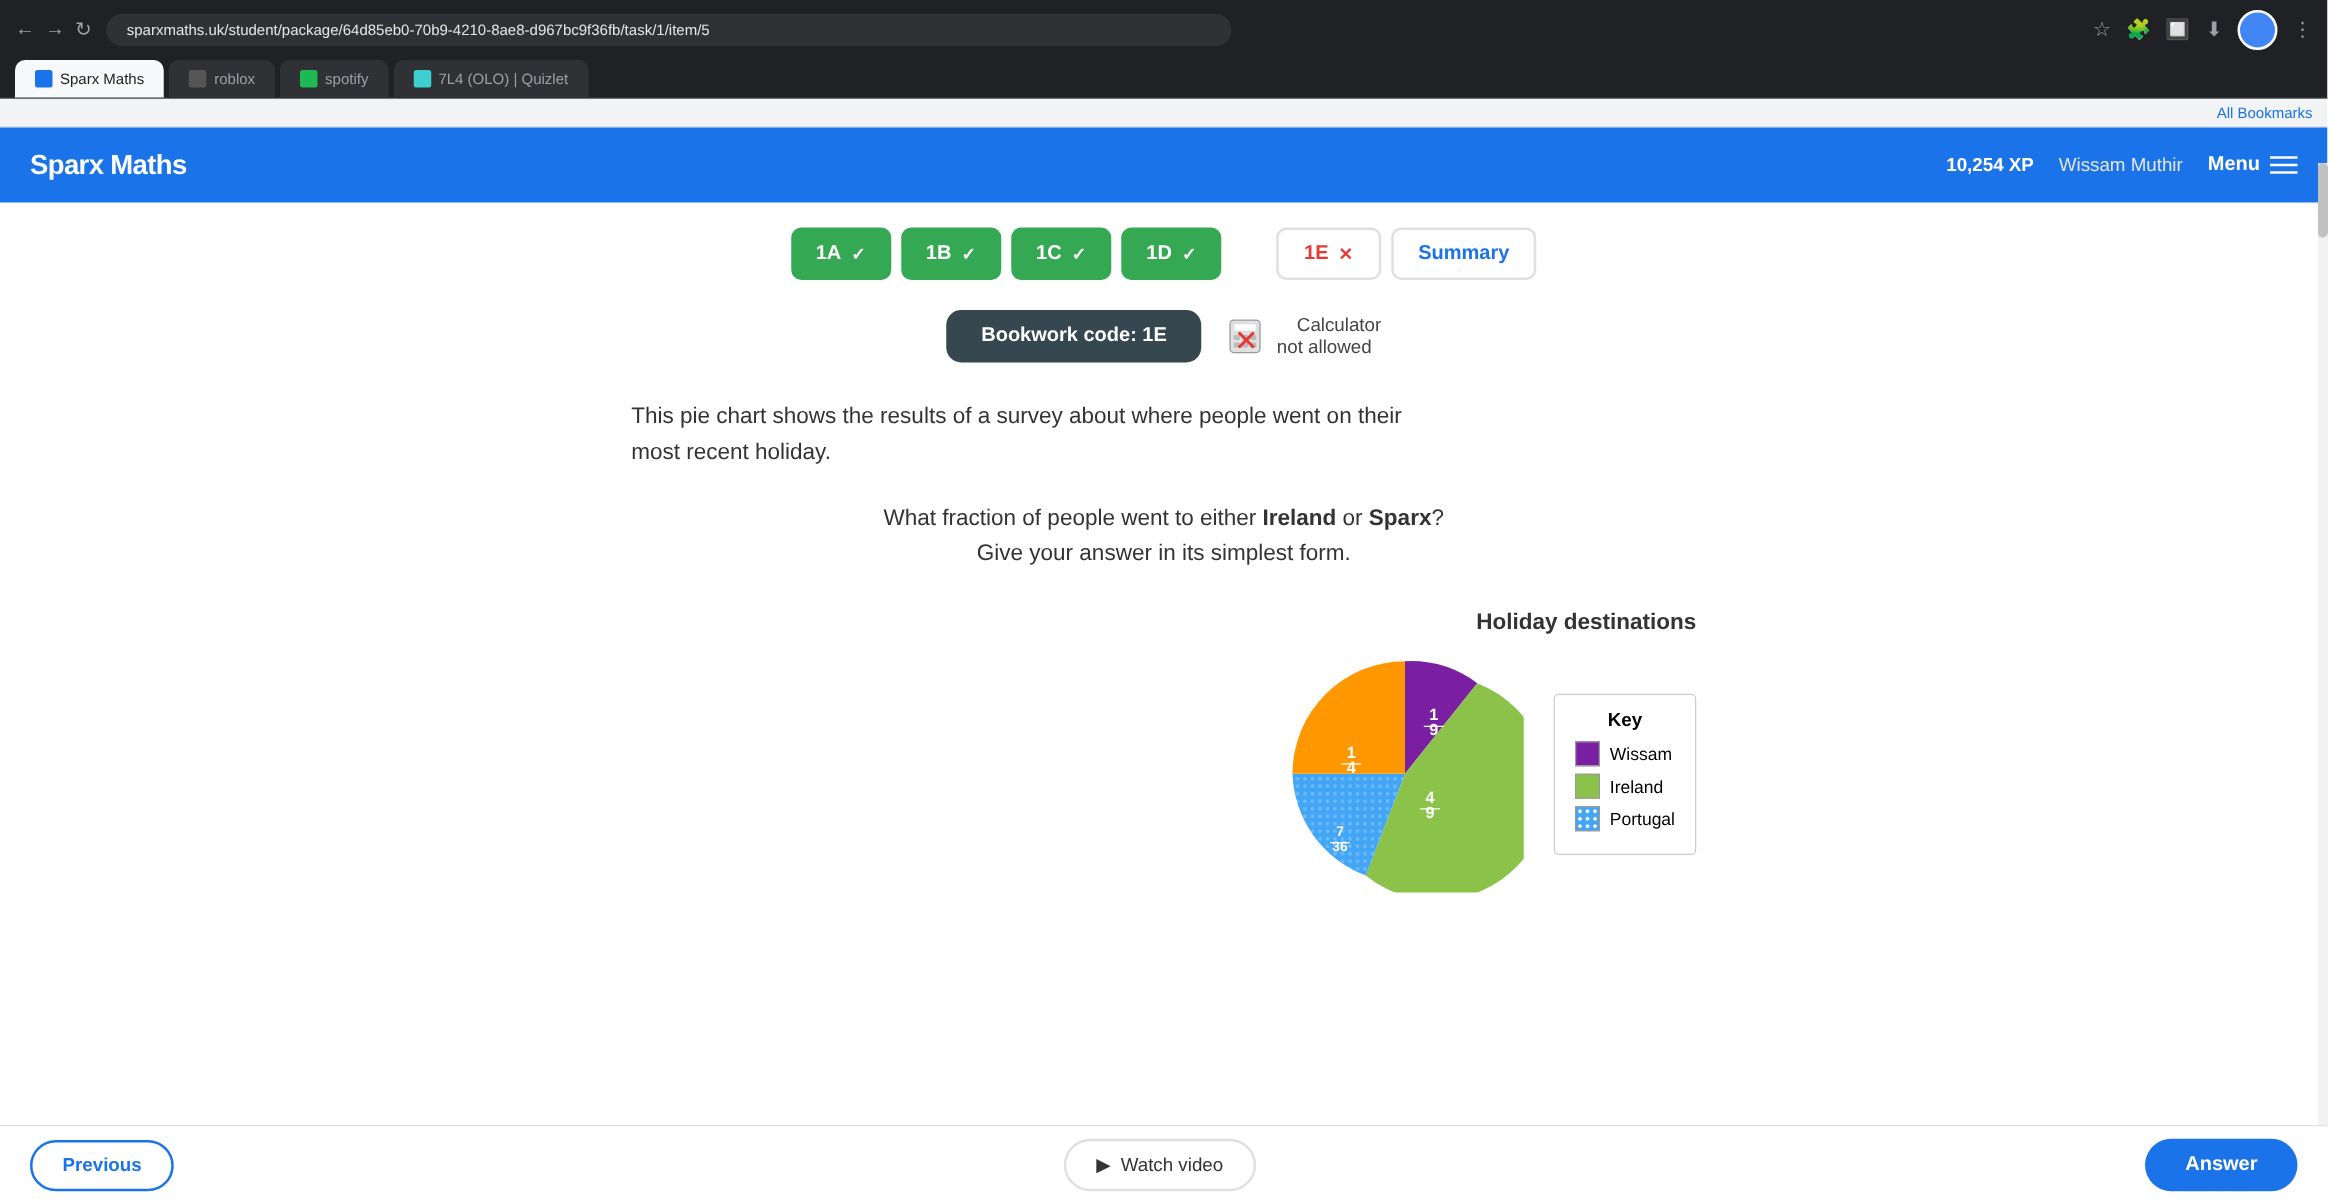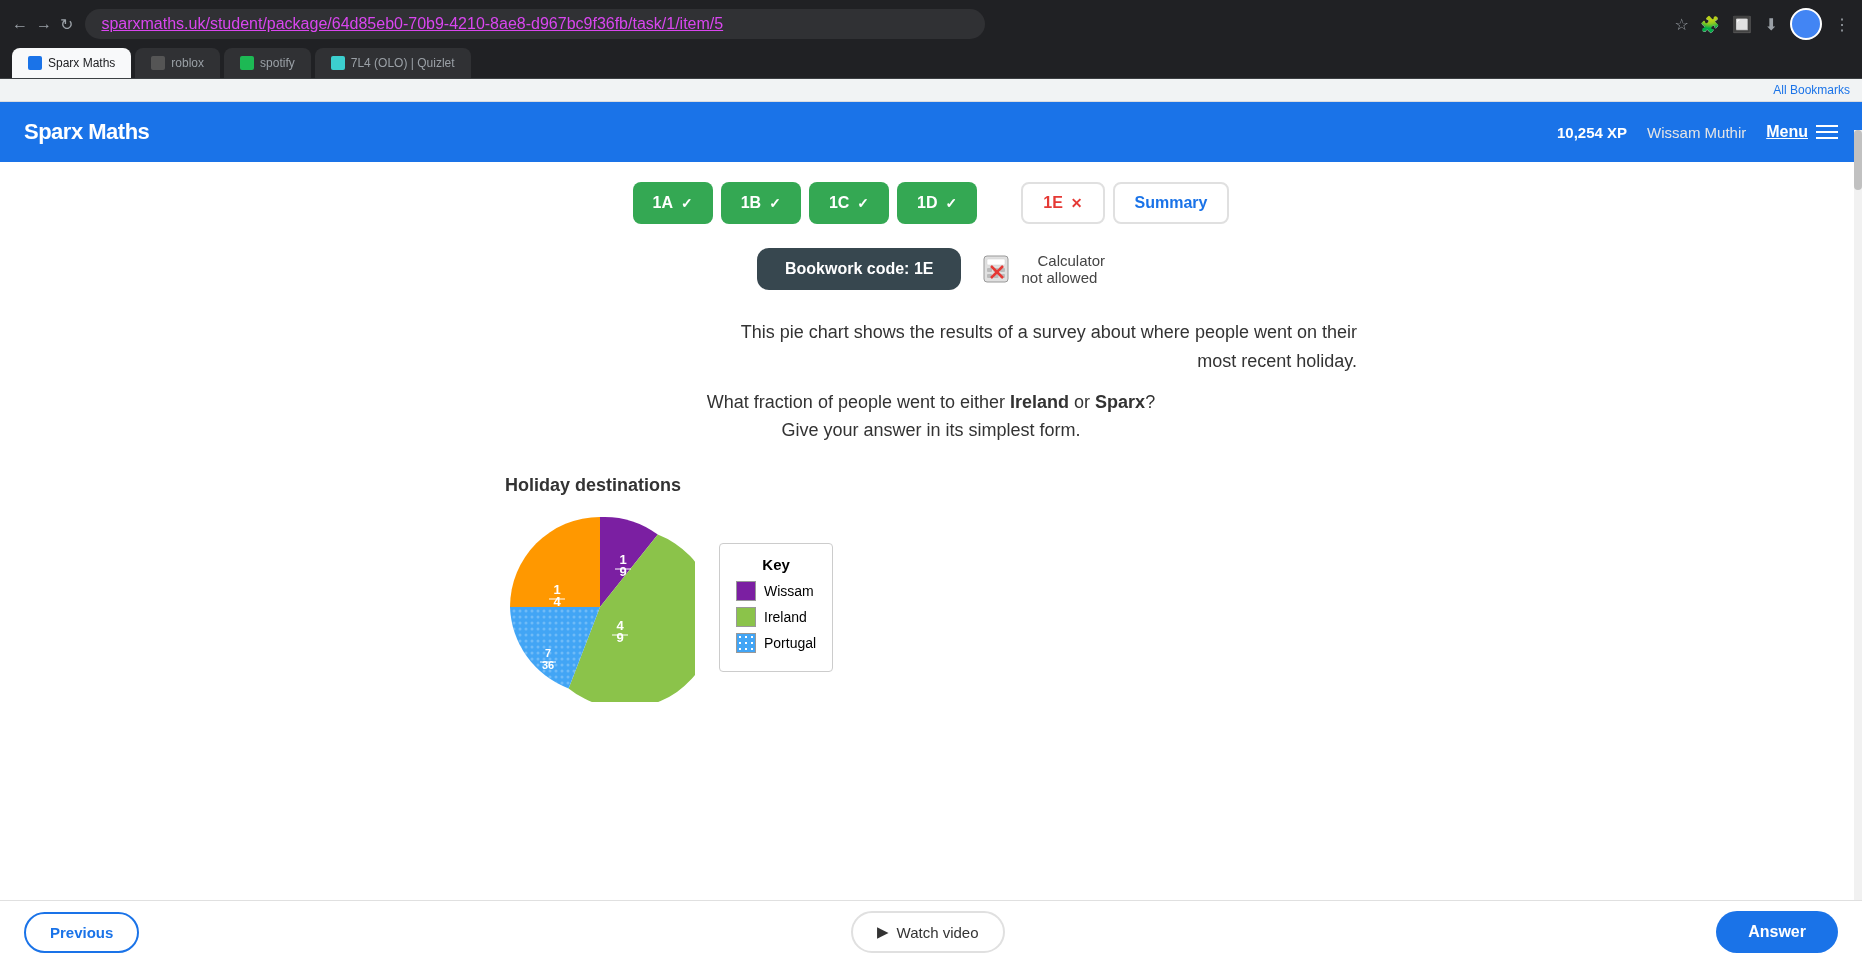--- a/index.html
+++ b/index.html
@@ -20,25 +20,24 @@
     }
     .nav-icon {
       color: #9aa0a6;
       font-size: 16px;
       cursor: pointer;
     }
     .address-bar {
       background: #303134;
       border-radius: 20px;
       padding: 6px 16px;
-      color: #d946ef;
-      font-size: 16px;
+      color: #e5e5e5;
+      font-size: 12px;
       flex: 1;
       max-width: 900px;
-      text-decoration: underline;
     }
     .browser-actions {
       display: flex;
       gap: 12px;
       align-items: center;
       margin-left: auto;
     }
     .browser-action-icon {
       color: #9aa0a6;
       font-size: 16px;
@@ -123,21 +122,20 @@
       color: #e5e5e5;
     }
     .menu-btn {
       display: flex;
       align-items: center;
       gap: 8px;
       color: #fff;
       font-size: 16px;
       font-weight: bold;
       cursor: pointer;
-      text-decoration: underline;
     }
     .hamburger {
       display: flex;
       flex-direction: column;
       gap: 4px;
     }
     .hamburger span {
       display: block;
       width: 22px;
       height: 2px;
@@ -218,39 +216,39 @@
       font-size: 15px;
       color: #444;
     }
     .calc-icon-svg {
       width: 30px;
       height: 30px;
     }
 
     
     .question-text {
-      text-align: right;
+      text-align: left;
       font-size: 18px;
       color: #333;
       line-height: 1.6;
-      margin-bottom: 12px;
+      margin-bottom: 24px;
     }
     .question-sub {
       text-align: center;
       font-size: 18px;
       color: #333;
       line-height: 1.6;
       margin-bottom: 30px;
     }
 
     
     .chart-section {
       display: flex;
       flex-direction: column;
-      align-items: flex-start;
+      align-items: flex-end;
       margin-bottom: 20px;
     }
     .chart-title {
       font-size: 18px;
       font-weight: bold;
       color: #333;
       margin-bottom: 16px;
     }
     .chart-container {
       display: flex;

